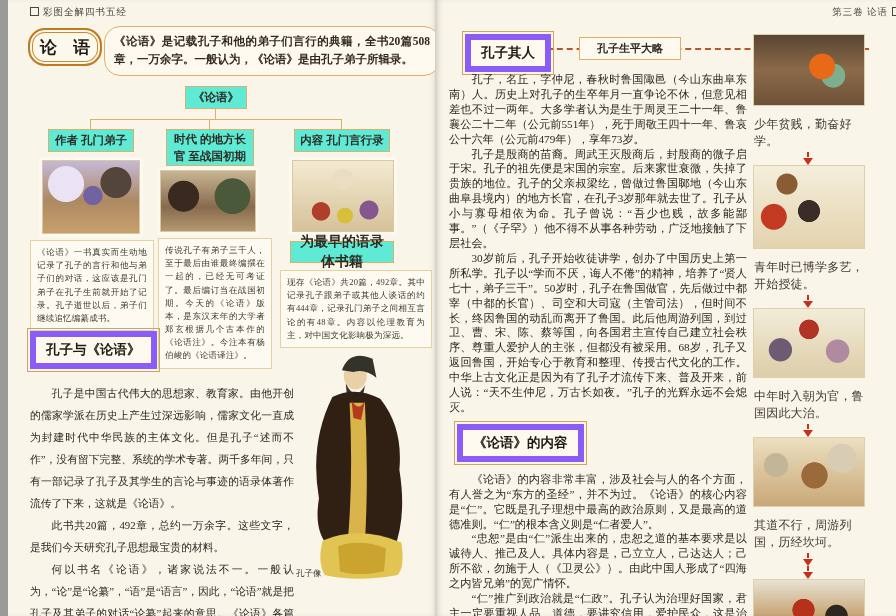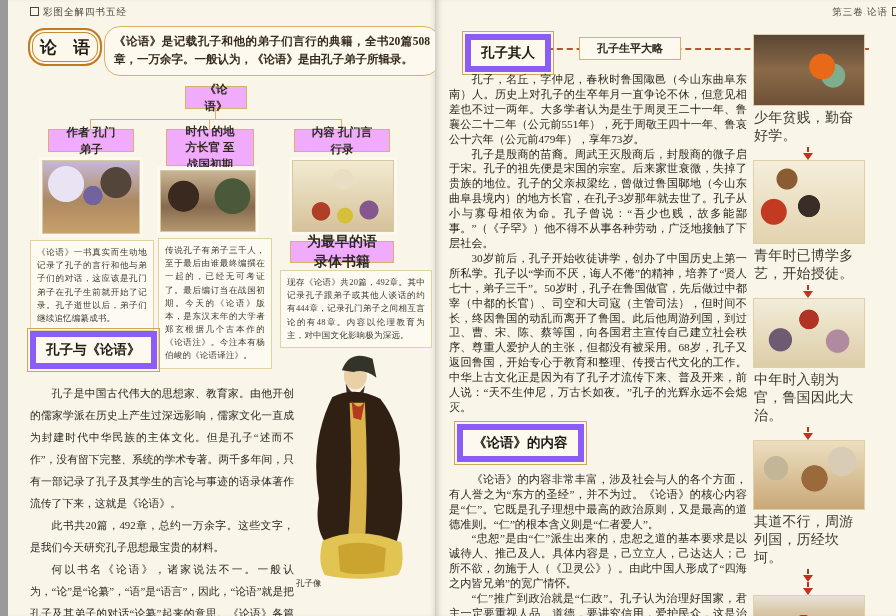--- a/index.html
+++ b/index.html
@@ -23,23 +23,23 @@
   
   .badge{position:absolute;left:20px;top:28px;width:64px;height:34px;border:2px solid #bf7a22;
          border-radius:17px;background:#fdf8ec;box-shadow:inset 0 0 0 2px #fdf8ec,inset 0 0 0 3px #c98a30;
          display:flex;align-items:center;justify-content:center;font-size:17px;font-weight:700;
          letter-spacing:6px;color:#1e1b16;padding-left:6px;}
   .intro-box{position:absolute;left:96px;top:26px;width:316px;border:1.5px solid #d9b269;
          border-radius:16px;background:#fdf9ee;padding:6px 9px;font-size:11.5px;line-height:1.55;
          font-weight:700;color:#33291c;text-align:justify;}
 
   
-  .dg-box{position:absolute;border:1px solid #d9b269;background:#f0abfc;
+  .dg-box{position:absolute;border:1px solid #d9b269;background:#5eead4;
           font-size:11.5px;font-weight:700;color:#2e2a22;display:flex;align-items:center;
-          justify-content:center;text-align:center;padding:2px 16px;box-sizing:border-box;line-height:1.4;}
+          justify-content:center;text-align:center;padding:2px 4px;box-sizing:border-box;line-height:1.4;}
   .dg-root{left:177px;top:86px;width:62px;height:23px;}
   .dg-line{position:absolute;background:#d9b269;}
   .dg-c1{left:40px;top:129px;width:86px;height:23px;}
   .dg-c2{left:158px;top:129px;width:88px;height:37px;}
   .dg-c3{left:286px;top:129px;width:96px;height:23px;}
   .dg-sub{left:282px;top:241px;width:104px;height:22px;font-size:14px;}
 
   .ill{position:absolute;border:1px solid #d8c9a4;box-shadow:0 0 0 3px #fdf9ee;}
   .ill-1{left:34px;top:160px;width:96px;height:72px;
      background:radial-gradient(circle at 24% 32%,#e9e3f3 0 20%,transparent 21%),
@@ -65,21 +65,21 @@
 
   
   .sec-box{border:6px solid #8b5cf6;outline:1px solid #c9a85e;outline-offset:2px;
         background:#fdf9ee;display:inline-block;padding:4px 10px;font-size:13.5px;font-weight:700;color:#1e1b16;}
   .left-flow{position:absolute;left:22px;top:331px;width:268px;}
   .body-text p{margin:0;text-indent:2em;font-size:10.8px;line-height:22px;text-align:justify;color:#2b2722;}
   .left-flow .body-text{margin-top:13px;width:264px;}
 
   .portrait{position:absolute;left:288px;top:338px;width:134px;height:262px;}
   .portrait svg{display:block;}
-  .portrait-cap{position:absolute;left:0px;bottom:10px;font-size:8.5px;color:#3f3a30;}
+  .portrait-cap{position:absolute;left:0px;bottom:20px;font-size:8.5px;color:#3f3a30;}
 
   
   .r-sec1{position:absolute;left:30px;top:34px;}
   .dash-line{position:absolute;left:112px;top:48px;width:322px;border-top:2px dashed #b4562e;}
   .tl-label{position:absolute;left:144px;top:37px;width:100px;height:21px;border:1px solid #d9b269;
         background:#fdf9ee;display:flex;align-items:center;justify-content:center;
         font-size:11px;font-weight:700;color:#2e2a22;}
   .right-flow{position:absolute;left:14px;top:72px;width:298px;}
   .right-flow .body-text p{font-size:11.2px;line-height:14.9px;}
   .r-sec2{display:inline-block;margin:9px 0 10px 8px;}
@@ -104,21 +104,21 @@
         radial-gradient(circle at 80% 30%,#d8cdb4 0 14%,transparent 15%),
         linear-gradient(180deg,#ecdfc0 0%,#c9a877 100%);}
   .si-e{height:70px;background:radial-gradient(circle at 50% 22%,#4a7250 0 14%,transparent 15%),
         radial-gradient(circle at 30% 72%,#c23a22 0 9%,transparent 10%),
         radial-gradient(circle at 56% 76%,#d5bf3b 0 9%,transparent 10%),
         radial-gradient(circle at 78% 72%,#35506e 0 9%,transparent 10%),
         linear-gradient(180deg,#7a6a4c 0%,#b59a6e 100%);}
   .si-f{height:62px;background:radial-gradient(circle at 45% 50%,#b5311c 0 16%,transparent 17%),
         radial-gradient(circle at 75% 60%,#2e2620 0 12%,transparent 13%),
         linear-gradient(180deg,#e8e2d4 0%,#caa97c 55%,#7e5638 100%);}
-  .side-cap{font-size:14px;color:#3f3a30;margin:3px 0 2px 1px;letter-spacing:0.2px;}
+  .side-cap{font-size:12px;color:#3f3a30;margin:10px 0 2px 1px;letter-spacing:0.2px;}
   .arrow{position:relative;height:13px;}
   .arrow::before{content:"";position:absolute;left:54px;top:0;width:2px;height:5px;background:#c3301f;}
   .arrow::after{content:"";position:absolute;left:50px;top:6px;border-left:5px solid transparent;
         border-right:5px solid transparent;border-top:7px solid #c3301f;}
 </style>
 </head>
 <body>
 
 <div class="stage">
 

